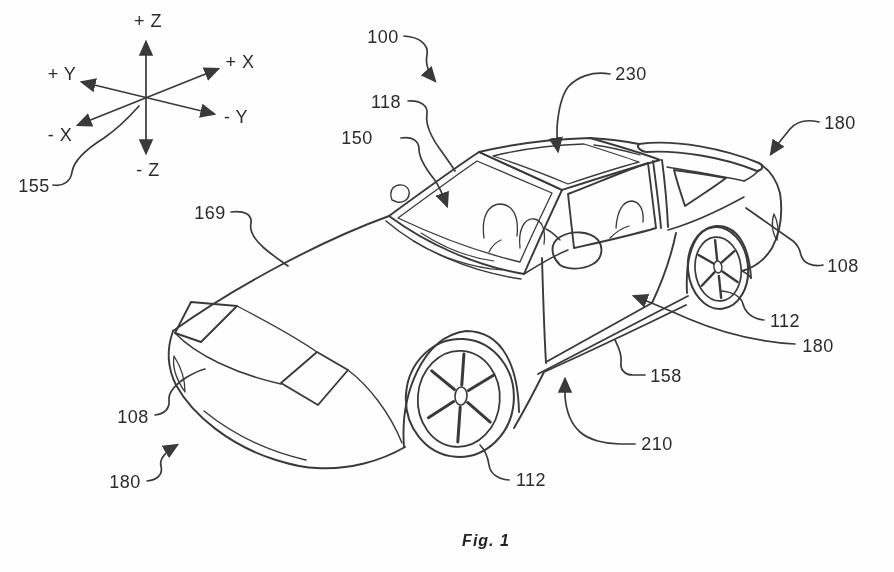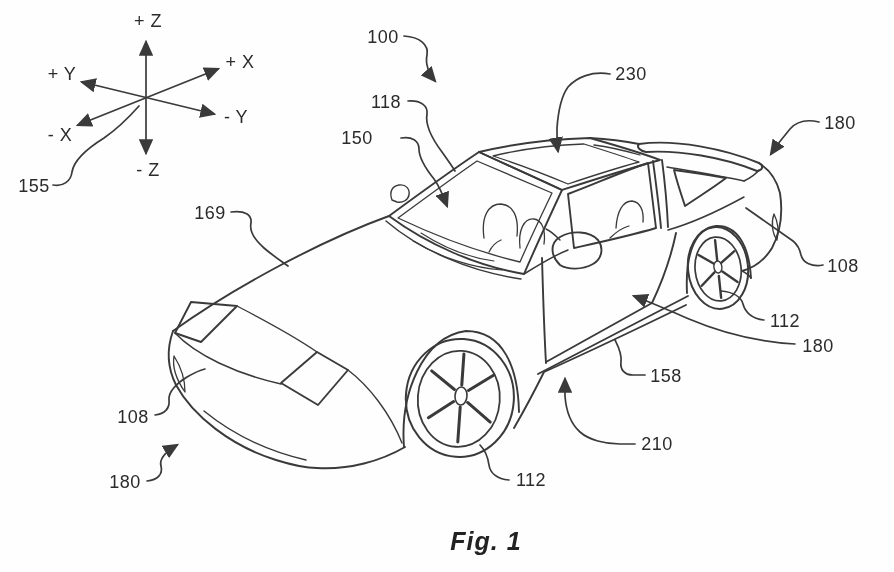--- a/index.html
+++ b/index.html
@@ -8,21 +8,21 @@
     font-family:"Liberation Sans","DejaVu Sans",sans-serif;overflow:hidden;
   }
   .artwork{position:absolute;left:0;top:0;}
   .ref{
     position:absolute;transform:translate(-50%,-50%);
     font-size:18px;color:#2b2b2b;letter-spacing:.5px;white-space:nowrap;
     user-select:none;
   }
   .axis-label{font-size:18px;color:#2b2b2b;}
   .caption{
-    font-size:25px;font-weight:bold;font-style:italic;color:#222;
+    font-size:16px;font-weight:bold;font-style:italic;color:#222;
     letter-spacing:1px;
   }
 </style>
 </head>
 <body>
 
 <div class="canvas">
 
   <svg class="artwork" width="894" height="572" viewBox="0 0 894 572">
     <defs>

